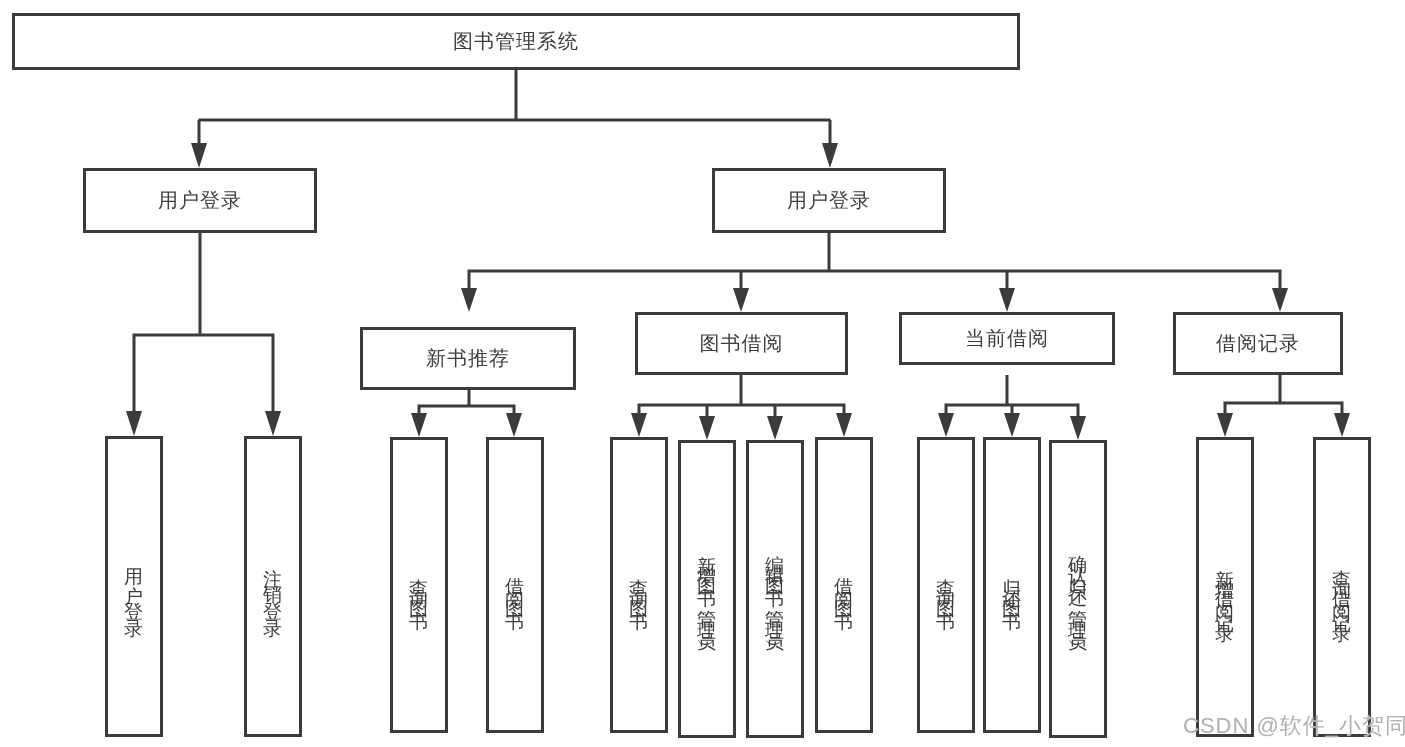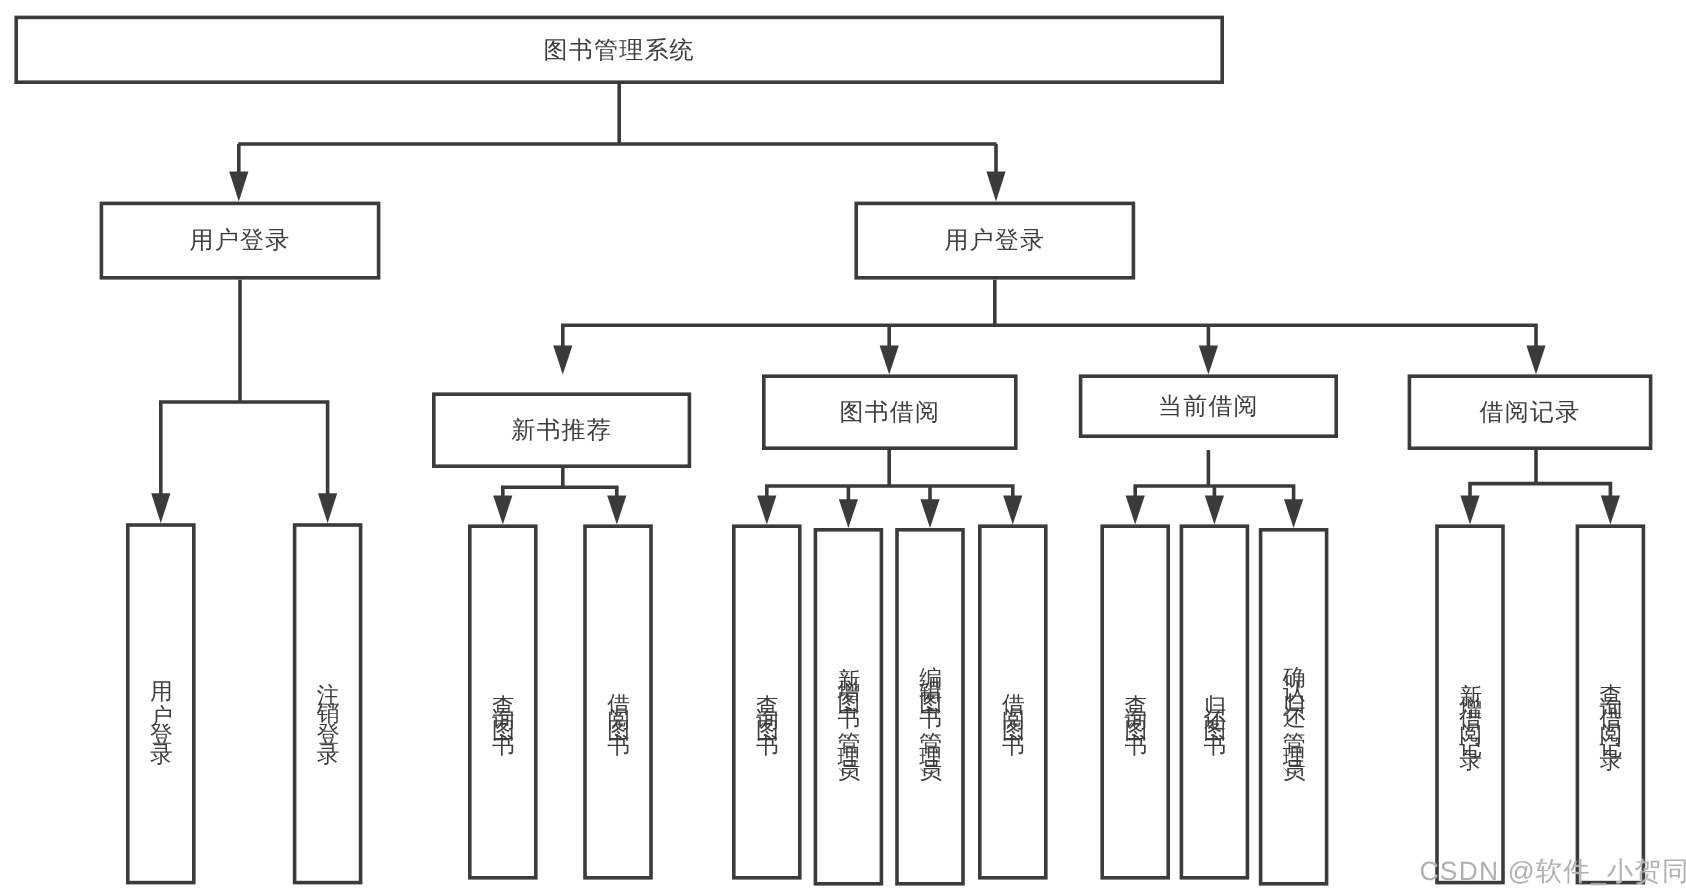--- a/index.html
+++ b/index.html
@@ -115,21 +115,21 @@
 
   <div class="node h" style="left:360px; top:312px; width:216px; height:63px;margin-top:15px;">
     <span>新书推荐</span>
   </div>
   <div class="node h" style="left:635px; top:312px; width:213px; height:63px;">
     <span>图书借阅</span>
   </div>
   <div class="node h" style="left:899px; top:312px; width:216px; height:53px;">
     <span>当前借阅</span>
   </div>
-  <div class="node h" style="left:1173px; top:312px; width:204px; height:63px;">
+  <div class="node h" style="left:1173px; top:312px; width:170px; height:63px;">
     <span>借阅记录</span>
   </div>
 
   <div class="node v wide" style="left:105px; top:436px; width:58px; height:301px;">
     <span class="vtxt">用户登录</span>
   </div>
   <div class="node v wide" style="left:244px; top:436px; width:58px; height:301px;">
     <span class="vtxt">注销登录</span>
   </div>
 

